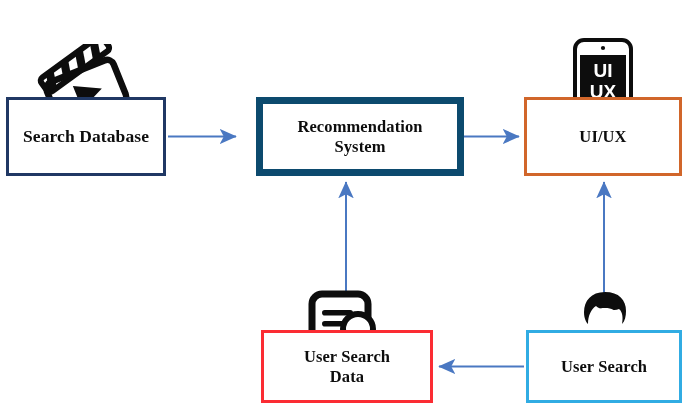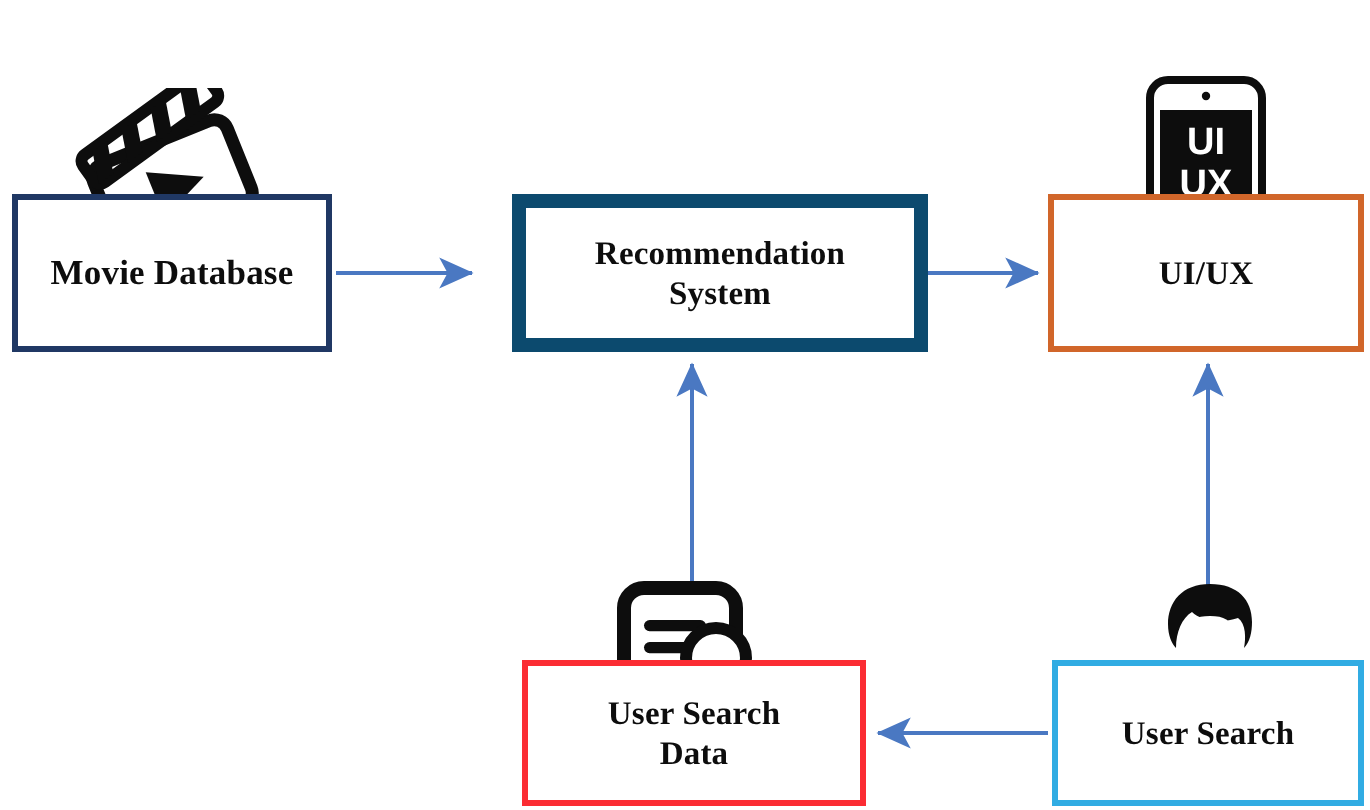--- a/index.html
+++ b/index.html
@@ -180,21 +180,21 @@
         <path d="M33 49 L39 60 L45 49 L42 47 L39 52 L36 47 Z" fill="#ffffff"></path>
 
         <path d="M39 56 L36 62 L39 74 L42 62 Z" fill="#0d0d0d"></path>
       </g>
 
       <path d="M28 28 C28 40 31 48 39 48 C47 48 50 40 50 28 C50 22 46 20 39 20 C32 20 28 22 28 28 Z" fill="#ffffff"></path>
     </svg>
   </div>
 
   <div class="node" id="node-movie-database">
-    <span class="node-label">Movie Database</span>
+    <span class="node-label">Search Database</span>
   </div>
 
   <div class="node" id="node-recommendation-system">
     <span class="node-label">Recommendation
 System</span>
   </div>
 
   <div class="node" id="node-uiux">
     <span class="node-label">UI/UX</span>
   </div>

